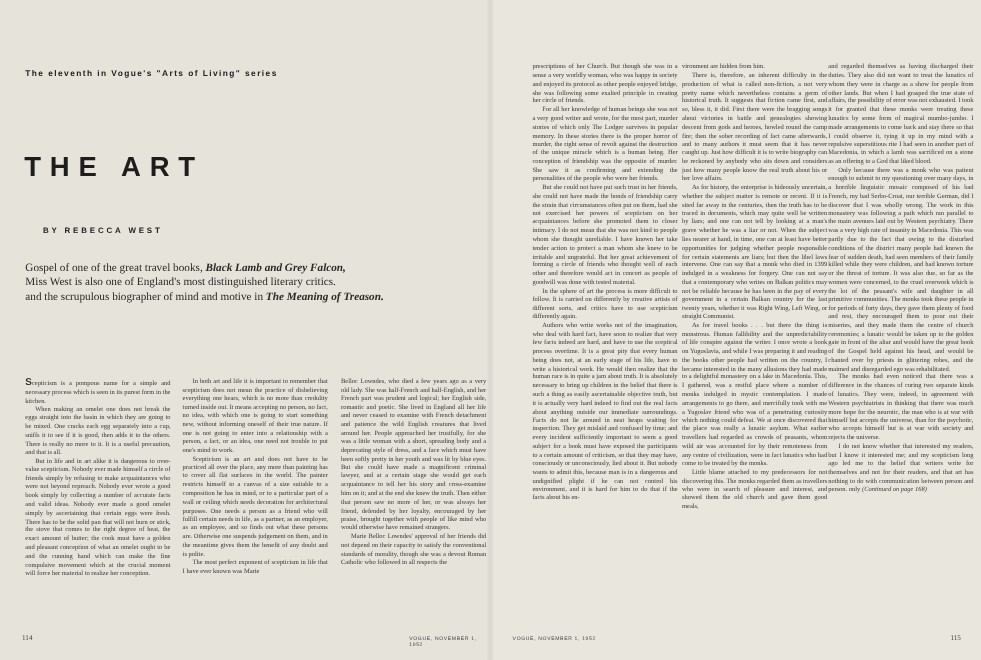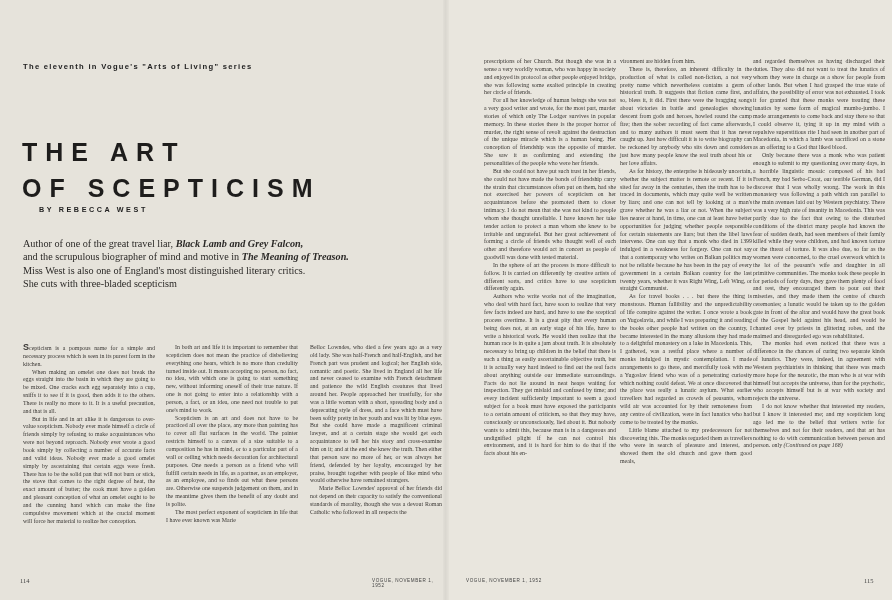--- a/index.html
+++ b/index.html
@@ -50,29 +50,27 @@
   .folio { position:absolute; font-size:6.5px; color:#444; }
   .runner { position:absolute; font-family:"Liberation Sans", sans-serif; font-size:4.6px; letter-spacing:0.6px; color:#444; }
 </style>
 </head>
 <body>
 
 <div class="page page-left">
   <div class="series-line">The eleventh in Vogue's "Arts of Living" series</div>
   <div class="title">
     <div>THE ART</div>
-    <div>OF SCEPTICISM</div>
   </div>
   <div class="byline">BY REBECCA WEST</div>
 
   <div class="intro">
-    <div><span>Author of one of the great travel liar, </span><i>Black Lamb and Grey Falcon,</i></div>
+    <div><span>Gospel of one of the great travel books, </span><i>Black Lamb and Grey Falcon,</i></div>
+    <div>Miss West is also one of England's most distinguished literary critics.</div>
     <div><span>and the scrupulous biographer of mind and motive in </span><i>The Meaning of Treason.</i></div>
-    <div>Miss West is also one of England's most distinguished literary critics.</div>
-    <div>She cuts with three-bladed scepticism</div>
   </div>
 
   <div class="col" style="left:23px; top:344px;">
     <p class="first"><span class="dropcap">S</span><span>cepticism is a pompous name for a simple and necessary process which is seen in its purest form in the kitchen.</span></p>
     <p>When making an omelet one does not break the eggs straight into the basin in which they are going to be mixed. One cracks each egg separately into a cup, sniffs it to see if it is good, then adds it to the others. There is really no more to it. It is a useful precaution, and that is all.</p>
     <p>But in life and in art alike it is dangerous to over-value scepticism. Nobody ever made himself a circle of friends simply by refusing to make acquaintances who were not beyond reproach. Nobody ever wrote a good book simply by collecting a number of accurate facts and valid ideas. Nobody ever made a good omelet simply by ascertaining that certain eggs were fresh. There has to be the solid pan that will not burn or stick, the stove that comes to the right degree of heat, the exact amount of butter; the cook must have a golden and pleasant conception of what an omelet ought to be and the cunning hand which can make the fine compulsive movement which at the crucial moment will force her material to realize her conception.</p>
   </div>
 
   <div class="col" style="left:166px; top:344px;">
     <p>In both art and life it is important to remember that scepticism does not mean the practice of disbelieving everything one hears, which is no more than credulity turned inside out. It means accepting no person, no fact, no idea, with which one is going to start something new, without informing oneself of their true nature. If one is not going to enter into a relationship with a person, a fact, or an idea, one need not trouble to put one's mind to work.</p>

